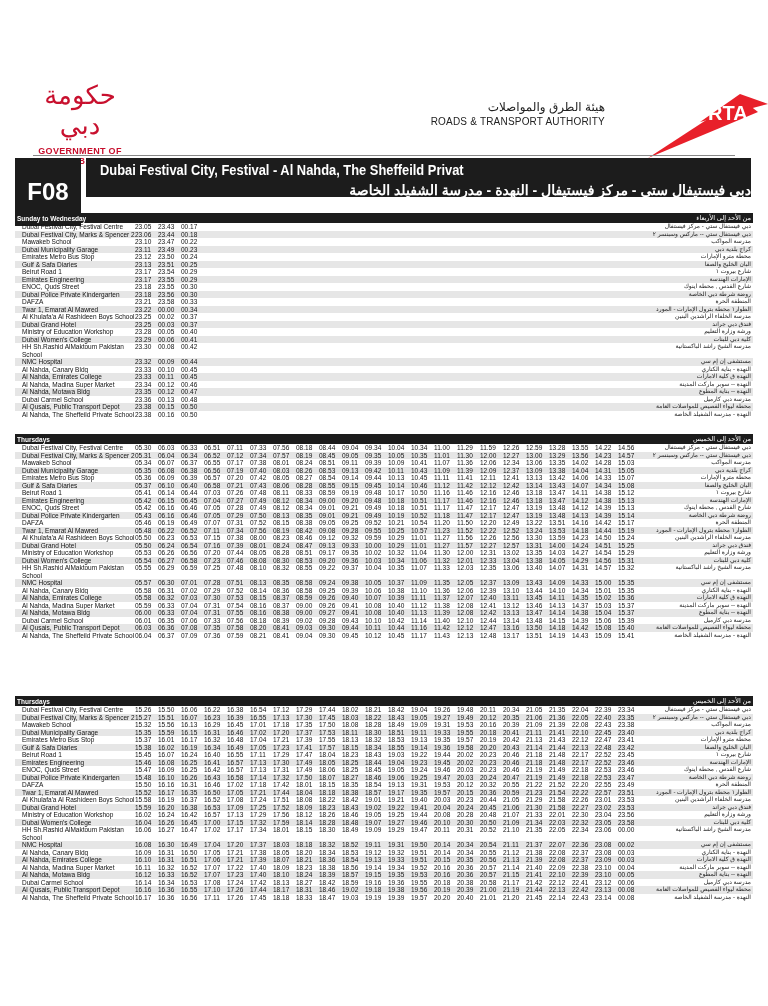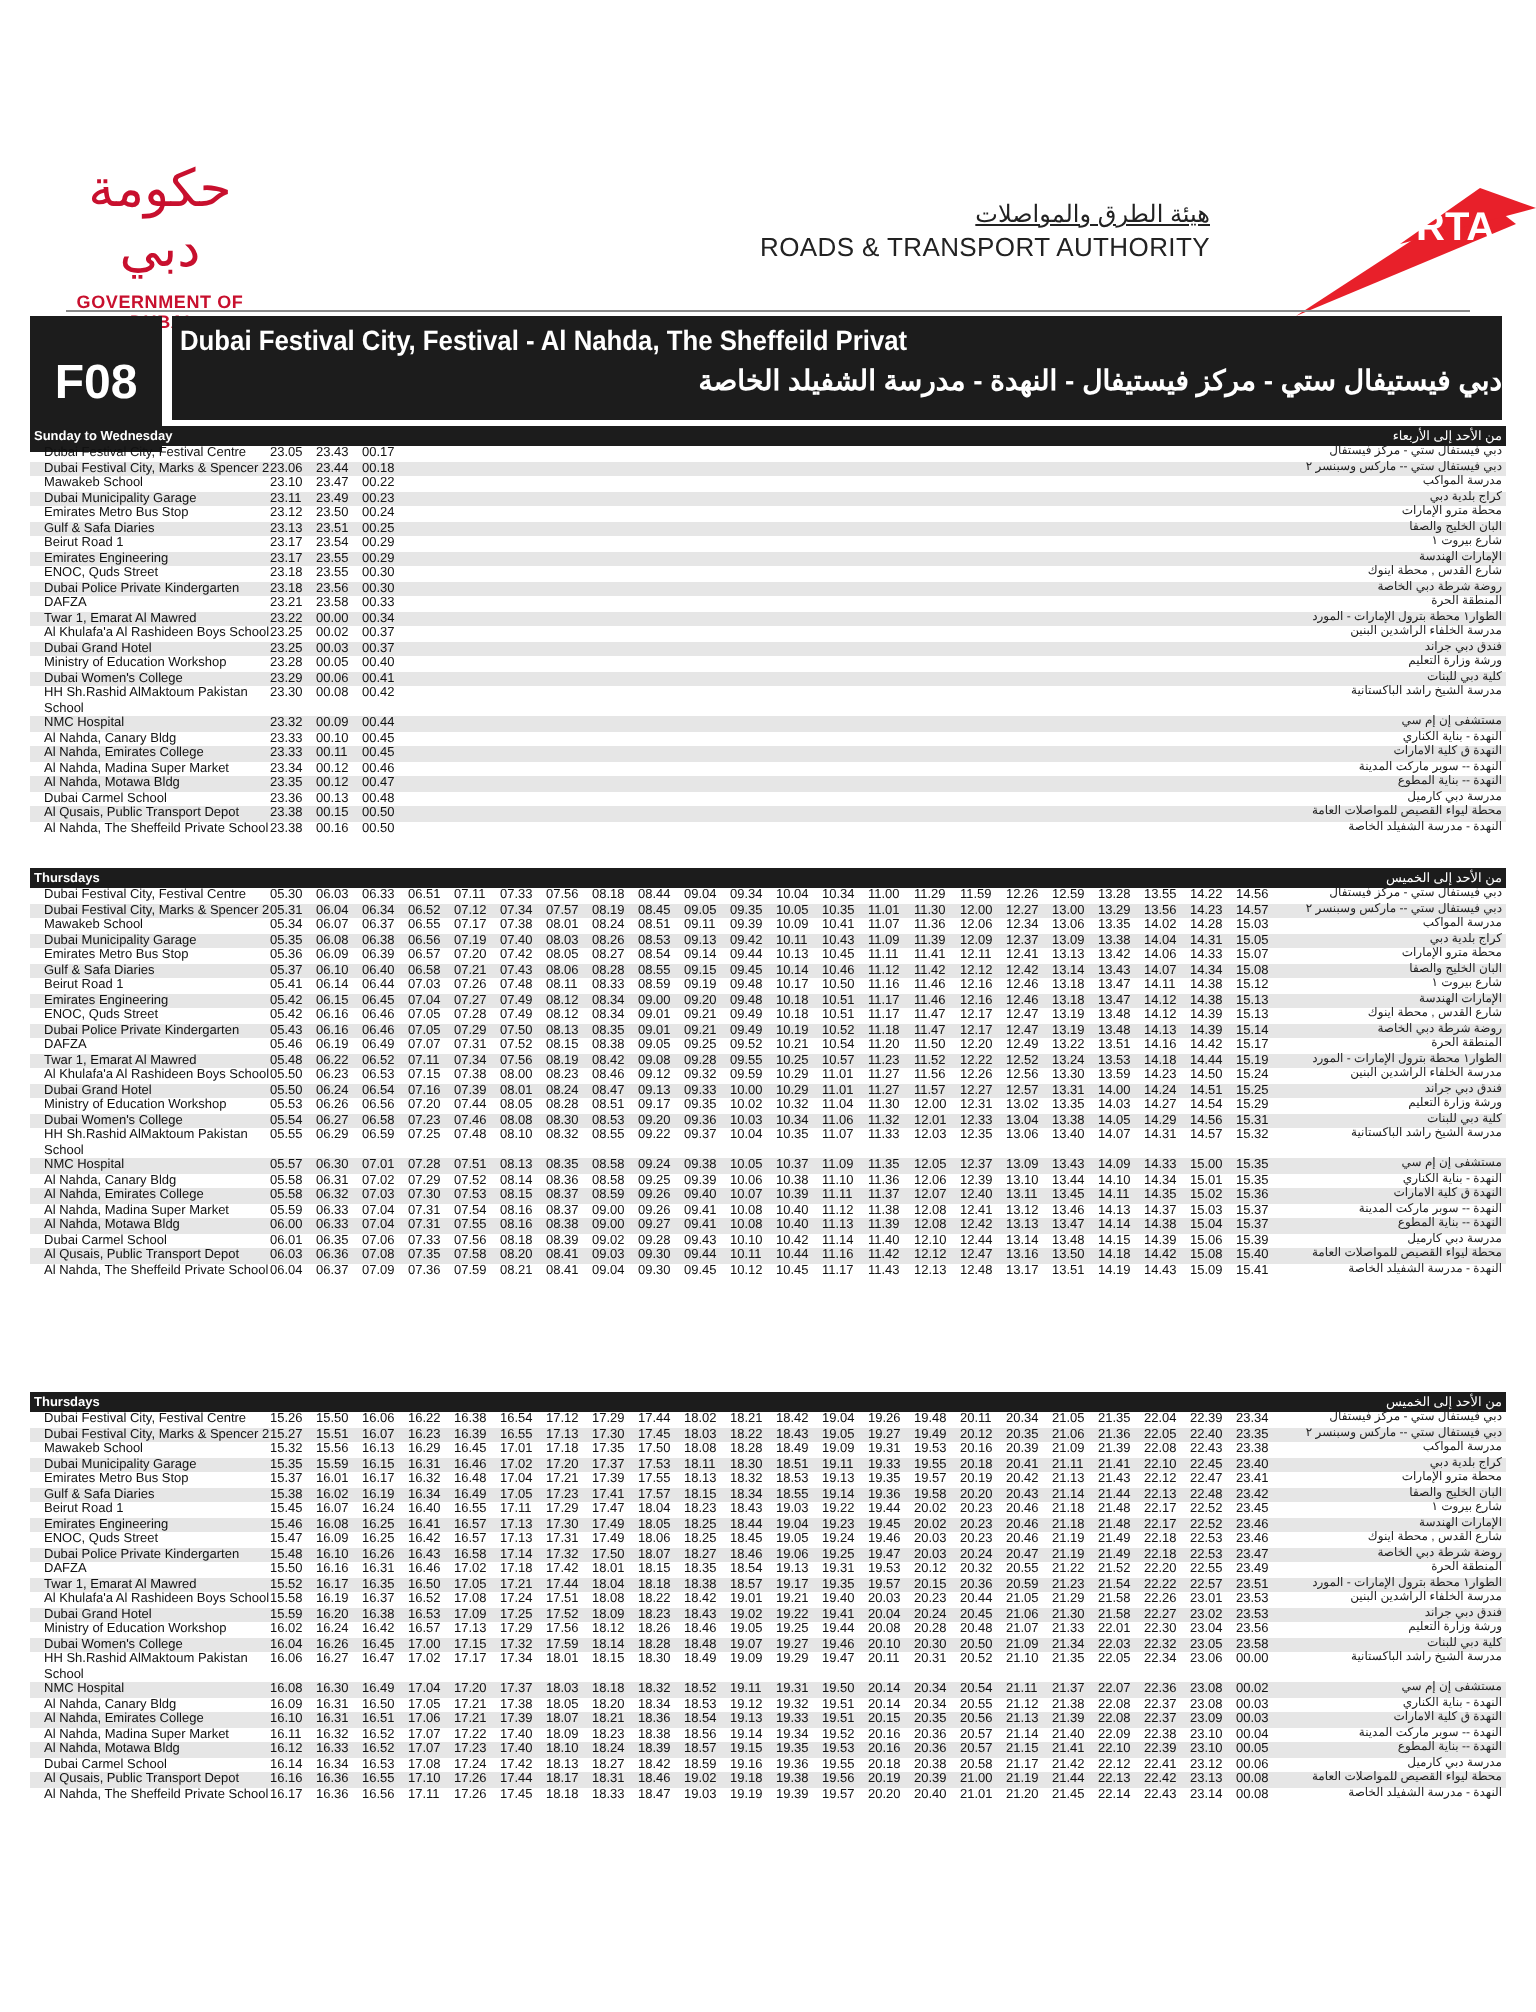--- a/index.html
+++ b/index.html
@@ -2,27 +2,27 @@
 <html><head>
 <meta charset="utf-8">
 <style>
   html, body { margin: 0; padding: 0; background: #ffffff; }
   body { width: 768px; height: 1006px; position: relative; overflow: hidden; font-family: "Liberation Sans", sans-serif; color: #111; }
   .logo-gov { position: absolute; left: 30px; top: 80px; width: 100px; text-align: center; }
   .gov-arabic { color: #c8102e; font-family: "DejaVu Serif", serif; font-size: 26px; line-height: 30px; }
   .gov-english { color: #c8102e; font-size: 9px; font-weight: bold; letter-spacing: 0.3px; margin-top: 6px; }
   .rta-block { position: absolute; left: 370px; top: 90px; width: 400px; height: 80px; }
   .rta-text { position: absolute; right: 165px; top: 10px; text-align: right; }
-  .rta-arabic { font-size: 12px; color: #222; text-decoration: underline; }
-  .rta-english { font-size: 13px; color: #222; margin-top: 2px; letter-spacing: 0.2px; }
+  .rta-arabic { font-size: 12px; color: #222; }
+  .rta-english { font-size: 10px; color: #222; margin-top: 2px; letter-spacing: 0.2px; }
   .rta-logo { position: absolute; right: 0; top: 0; width: 130px; height: 70px; }
   .rule { position: absolute; left: 33px; width: 702px; top: 155px; height: 1px; background: #888; }
   .title-bar { position: absolute; left: 15px; top: 158px; width: 736px; height: 52px; }
   .route-box { position: absolute; left: 0; top: 0; width: 66px; height: 68px; background: #1c1c1c; color: #fff; font-size: 24px; font-weight: bold; display: flex; align-items: center; justify-content: center; }
-  .route-title { position: absolute; left: 71px; top: 0; right: 0; height: 52px; background: #1c1c1c; color: #fff; padding-left: 4px; box-sizing: border-box; }
+  .route-title { position: absolute; left: 71px; top: 0; right: 0; height: 39px; background: #1c1c1c; color: #fff; padding-left: 14px; box-sizing: border-box; }
   .route-title .en { font-size: 14px; font-weight: bold; margin-top: 4px; transform: scaleX(0.92); transform-origin: left; white-space: nowrap; }
   .route-title .ar { font-size: 14px; font-weight: bold; margin-top: 4px; direction: rtl; text-align: right; padding-left: 10px; }
   .section { position: absolute; left: 15px; width: 738px; }
   .sec-head { height: 10px; background: #1c1c1c; color: #fff; font-size: 6.5px; font-weight: bold; display: flex; justify-content: space-between; align-items: center; padding: 0 2px; box-sizing: border-box; }
   .sec-head .ar { font-weight: normal; direction: rtl; }
   .row { display: flex; font-size: 6.5px; line-height: 7.5px; position: relative; }
   .row.alt { background: #e6e6e6; }
   .stop { width: 120px; padding-left: 7px; box-sizing: border-box; }
   .times { display: flex; padding-left: 0; }
   .t { width: 23px; text-align: left; white-space: nowrap; }

